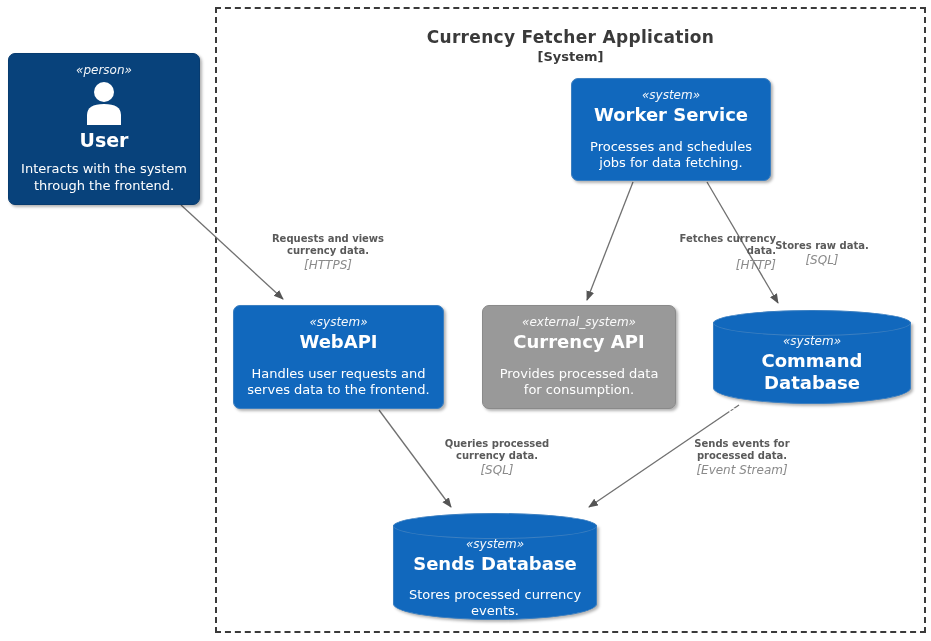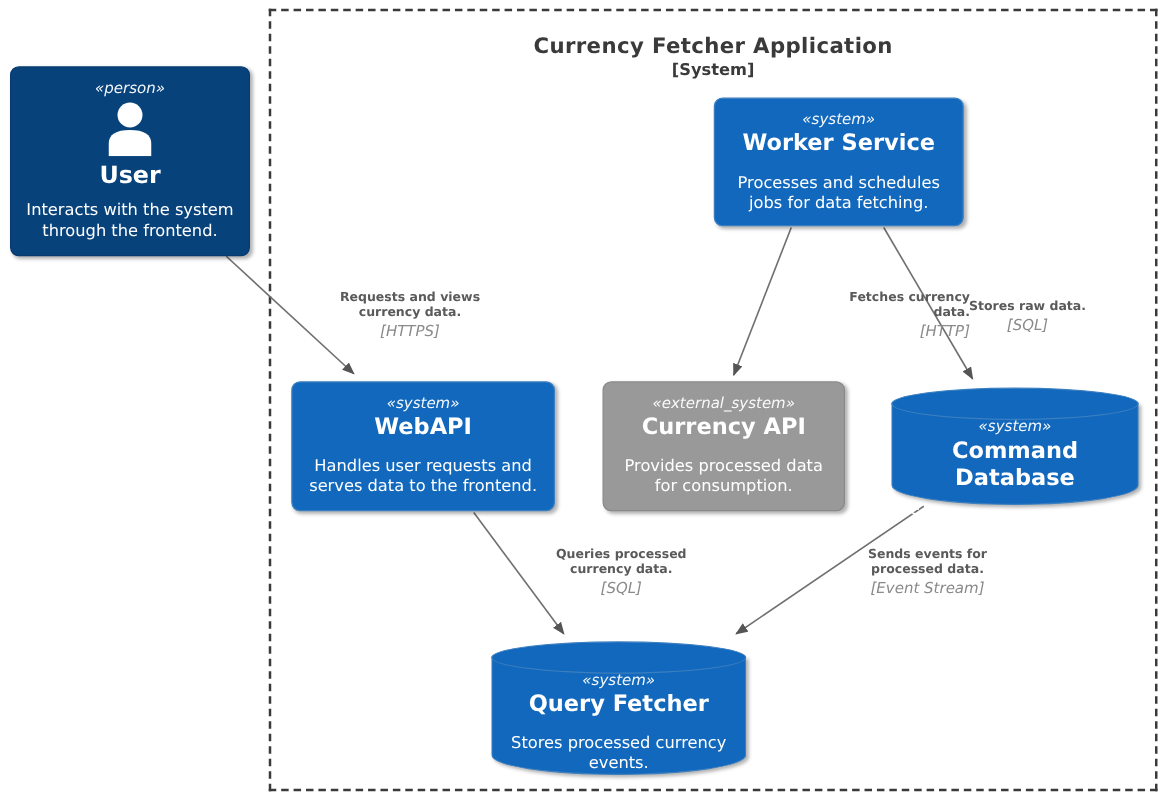--- a/index.html
+++ b/index.html
@@ -115,21 +115,21 @@
   </div>
 
   <div class="node cylinder" style="left:713px;top:322px;width:198px;height:82px;">
     <div class="stereotype" style="margin-top:-14px;">«system»</div>
     <div class="node-title">Command Database</div>
     <div class="node-desc">Stores raw currency data.</div>
   </div>
 
   <div class="node cylinder" style="left:393px;top:525px;width:204px;height:95px;">
     <div class="stereotype" style="margin-top:-14px;">«system»</div>
-    <div class="node-title">Query Fetcher</div>
+    <div class="node-title">Sends Database</div>
     <div class="node-desc">Stores processed currency events.</div>
   </div>
 
   <div class="edge-label" style="left:328px;top:233px;width:150px;">
     <div class="lab">Requests and views currency data.</div>
     <div class="tech">[HTTPS]</div>
   </div>
 
   <div class="edge-label" style="left:712px;top:233px;width:128px;text-align:right;">
     <div class="lab">Fetches currency data.</div>

